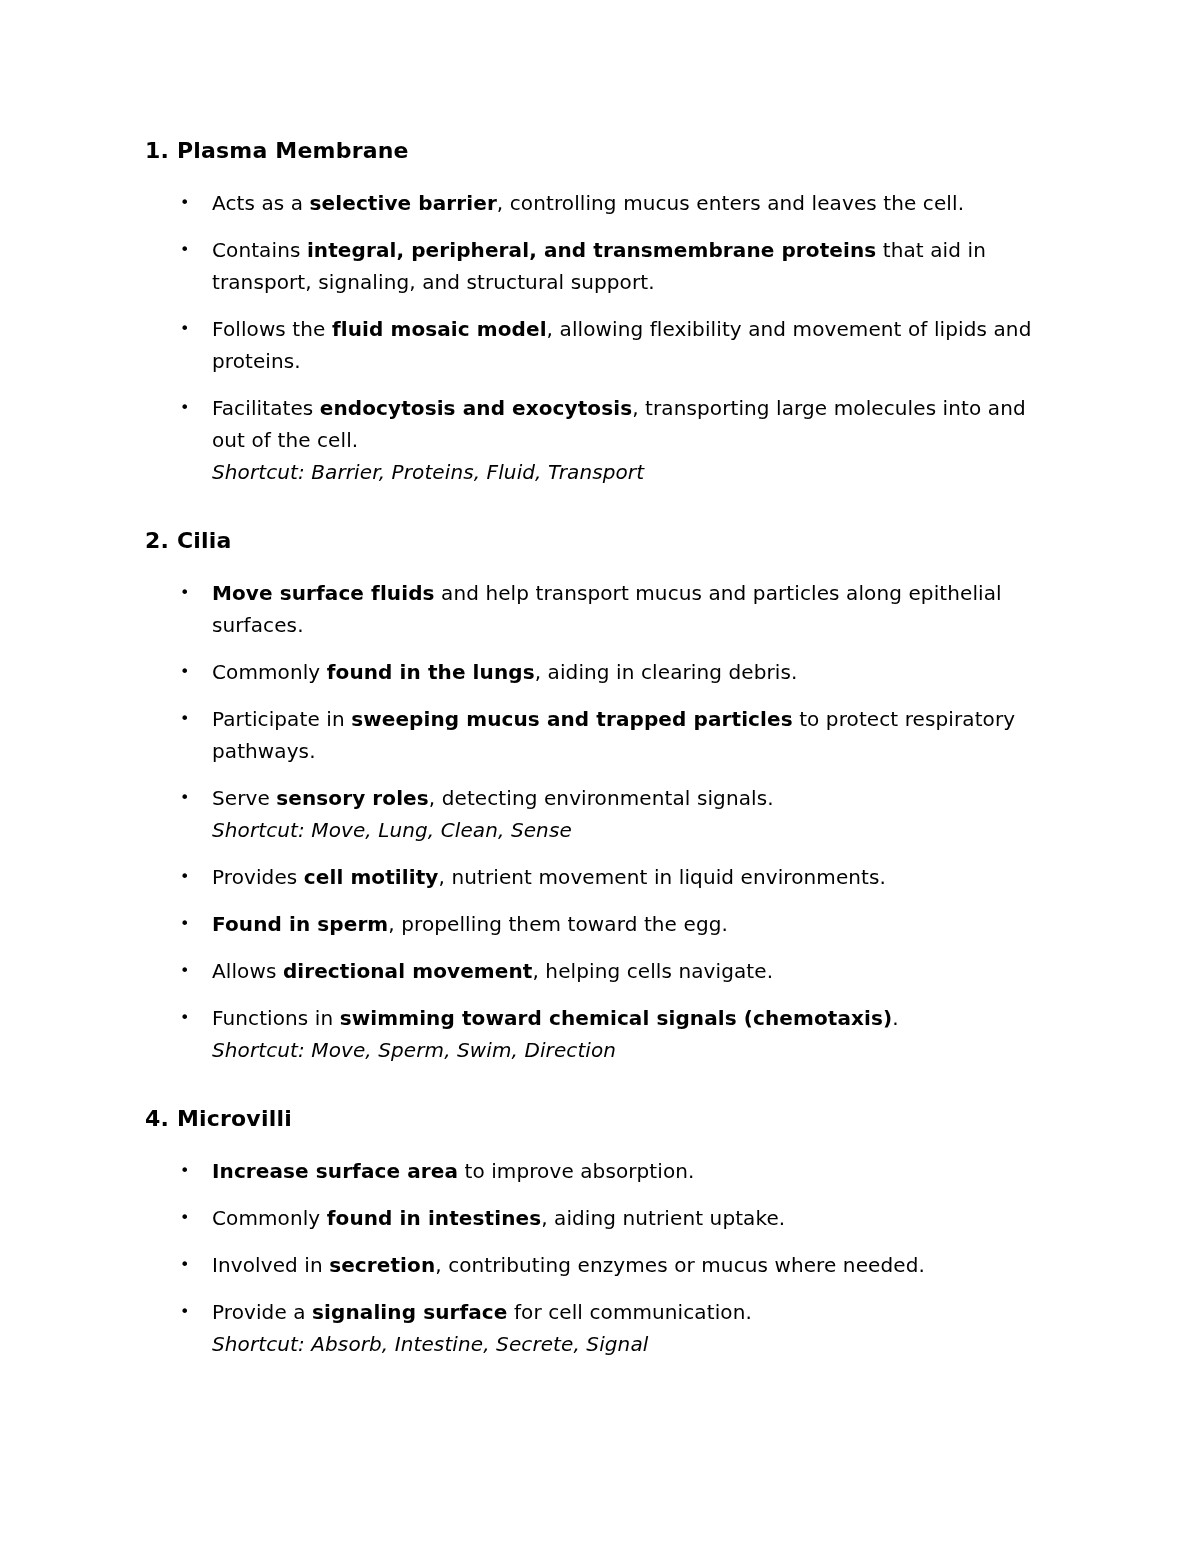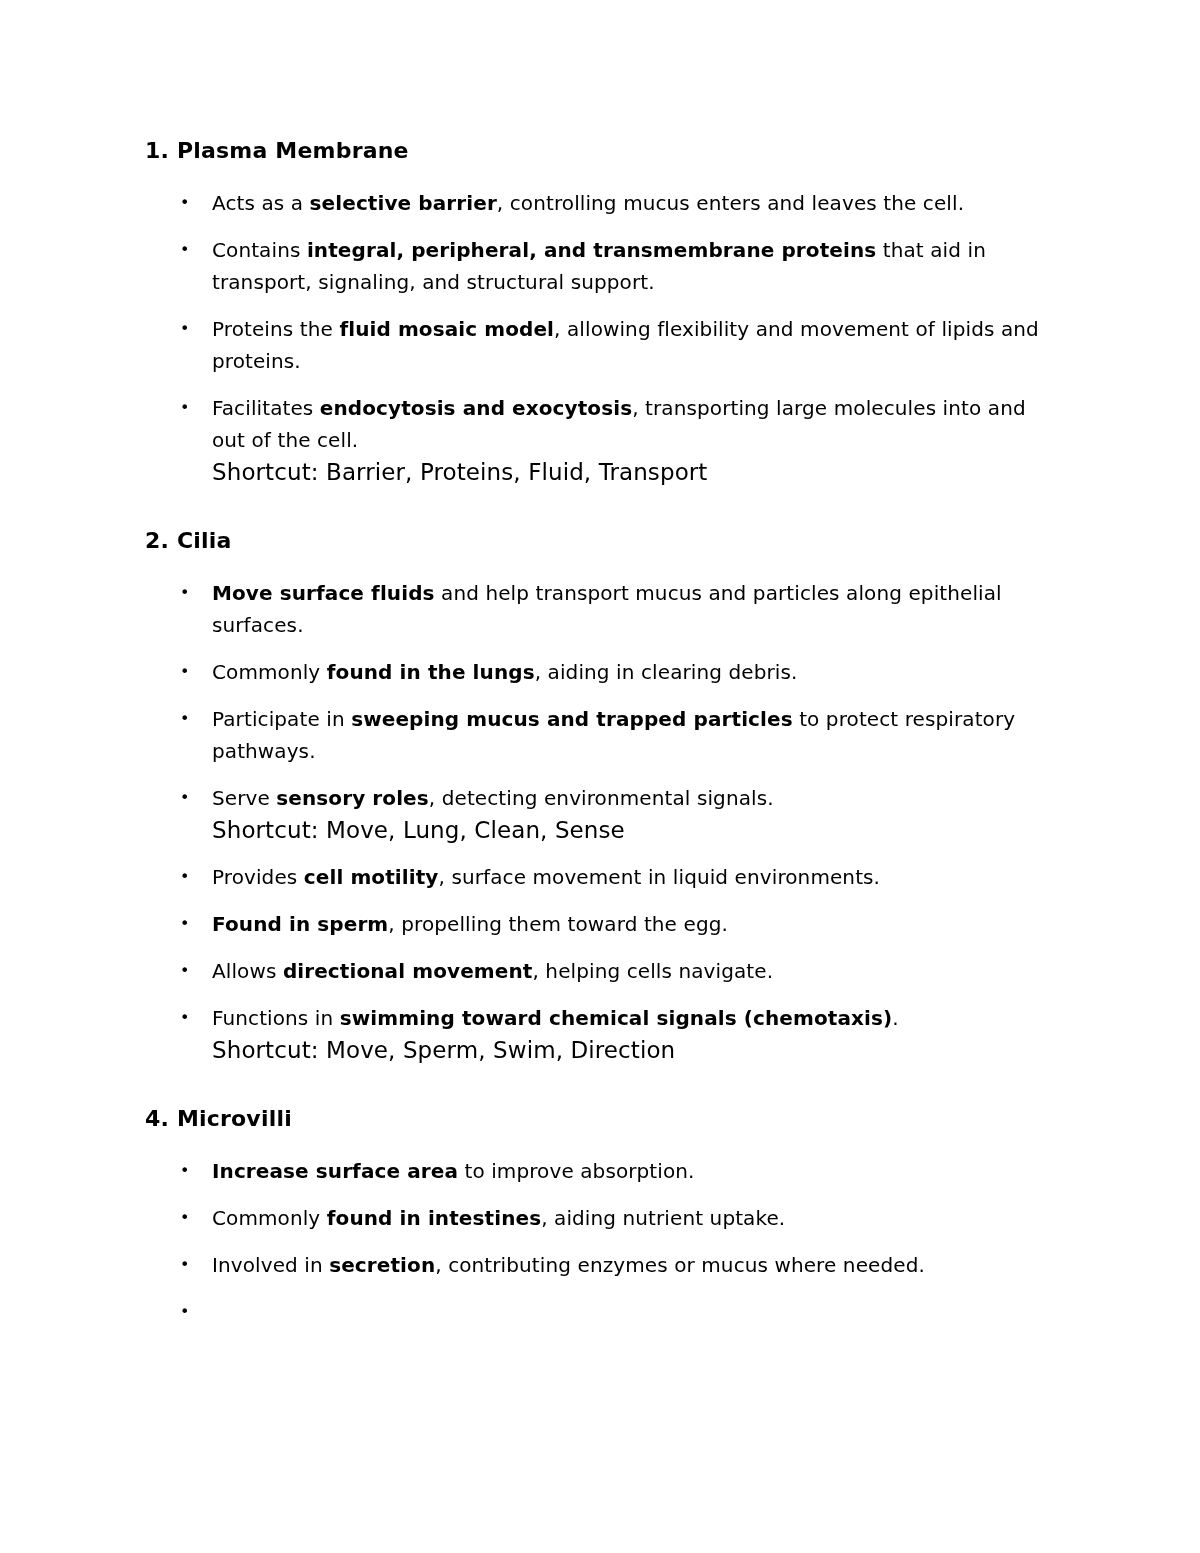--- a/index.html
+++ b/index.html
@@ -42,21 +42,22 @@
     font-size: 16px;
     line-height: 32px;
   }
   .bullet-text {
     font-size: 20px;
     line-height: 32px;
     letter-spacing: 0.1px;
   }
   .bullet-text .b { font-weight: 700; text-align: center; }
   .shortcut {
-    font-size: 23px;
+    font-style: italic;
+    font-size: 20px;
     line-height: 32px;
   }
 </style>
 </head>
 <body>
 
 <main class="page">
   <div>
       <section class="doc-section">
         <h2 class="heading">1. Plasma Membrane</h2>
@@ -64,21 +65,21 @@
           <li>
             <span class="marker">•</span>
             <div class="bullet-text"><span>Acts as a </span><span class="b">selective barrier</span><span>, controlling mucus enters and leaves the cell.</span></div>
           </li>
           <li>
             <span class="marker">•</span>
             <div class="bullet-text"><span>Contains </span><span class="b">integral, peripheral, and transmembrane proteins</span><span> that aid in transport, signaling, and structural support.</span></div>
           </li>
           <li>
             <span class="marker">•</span>
-            <div class="bullet-text"><span>Proteins the </span><span class="b">fluid mosaic model</span><span>, allowing flexibility and movement of lipids and proteins.</span></div>
+            <div class="bullet-text"><span>Follows the </span><span class="b">fluid mosaic model</span><span>, allowing flexibility and movement of lipids and proteins.</span></div>
           </li>
           <li>
             <span class="marker">•</span>
             <div class="bullet-text"><span>Facilitates </span><span class="b">endocytosis and exocytosis</span><span>, transporting large molecules into and out of the cell.</span><div class="shortcut">Shortcut: Barrier, Proteins, Fluid, Transport</div></div>
           </li>
         </ul>
       </section>
       <section class="doc-section">
         <h2 class="heading">2. Cilia</h2>
         <ul class="bullets">
@@ -97,21 +98,21 @@
           <li>
             <span class="marker">•</span>
             <div class="bullet-text"><span>Serve </span><span class="b">sensory roles</span><span>, detecting environmental signals.</span><div class="shortcut">Shortcut: Move, Lung, Clean, Sense</div></div>
           </li>
         </ul>
       </section>
       <section class="doc-section">
         <ul class="bullets">
           <li>
             <span class="marker">•</span>
-            <div class="bullet-text"><span>Provides </span><span class="b">cell motility</span><span>, surface movement in liquid environments.</span></div>
+            <div class="bullet-text"><span>Provides </span><span class="b">cell motility</span><span>, nutrient movement in liquid environments.</span></div>
           </li>
           <li>
             <span class="marker">•</span>
             <div class="bullet-text"><span class="b">Found in sperm</span><span>, propelling them toward the egg.</span></div>
           </li>
           <li>
             <span class="marker">•</span>
             <div class="bullet-text"><span>Allows </span><span class="b">directional movement</span><span>, helping cells navigate.</span></div>
           </li>
           <li>
@@ -130,17 +131,18 @@
           <li>
             <span class="marker">•</span>
             <div class="bullet-text"><span>Commonly </span><span class="b">found in intestines</span><span>, aiding nutrient uptake.</span></div>
           </li>
           <li>
             <span class="marker">•</span>
             <div class="bullet-text"><span>Involved in </span><span class="b">secretion</span><span>, contributing enzymes or mucus where needed.</span></div>
           </li>
           <li>
             <span class="marker">•</span>
+            <div class="bullet-text"><span>Provide a </span><span class="b">signaling surface</span><span> for cell communication.</span><div class="shortcut">Shortcut: Absorb, Intestine, Secrete, Signal</div></div>
           </li>
         </ul>
       </section>
     </div>
 </main>
 
 </body></html>

